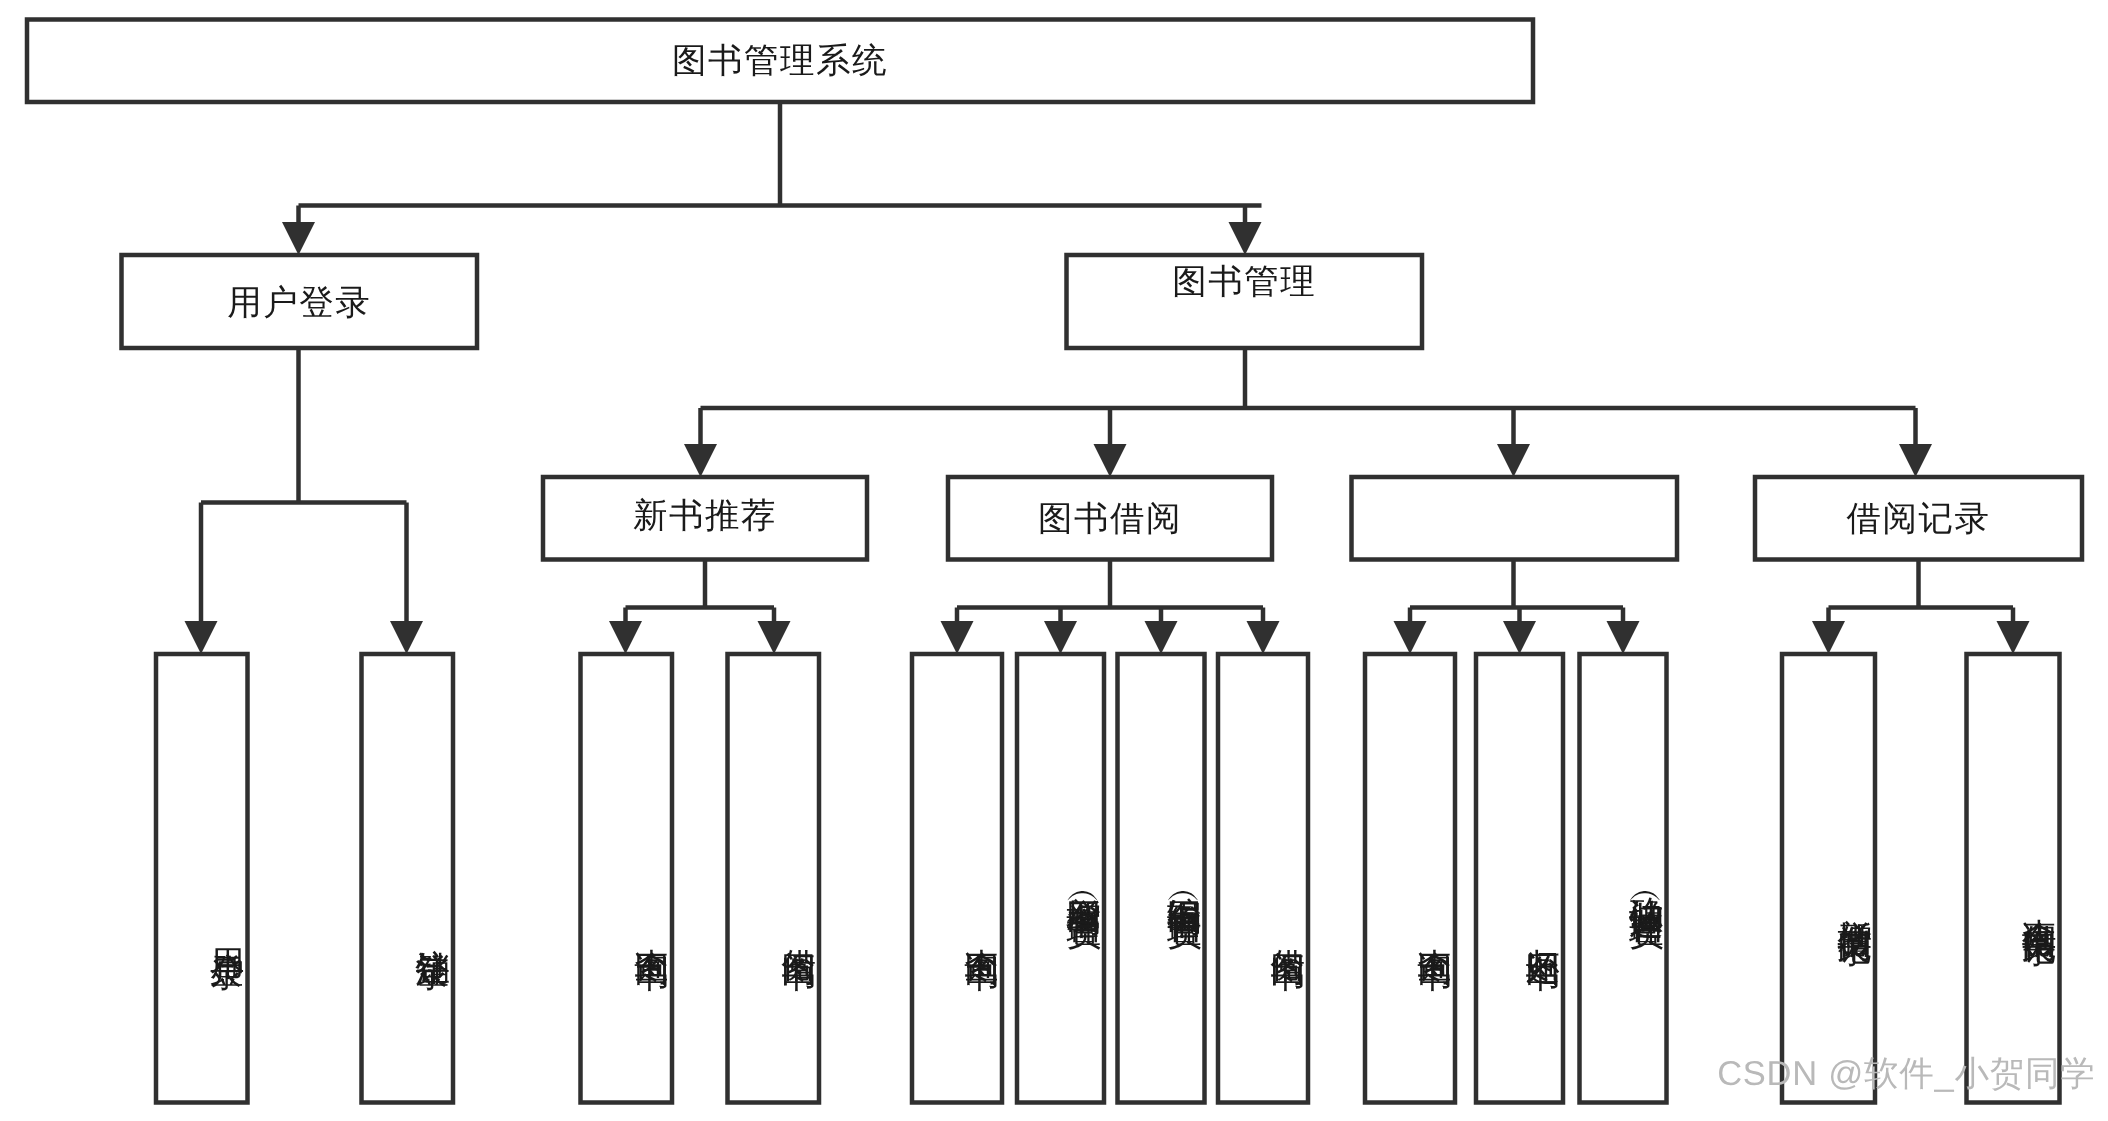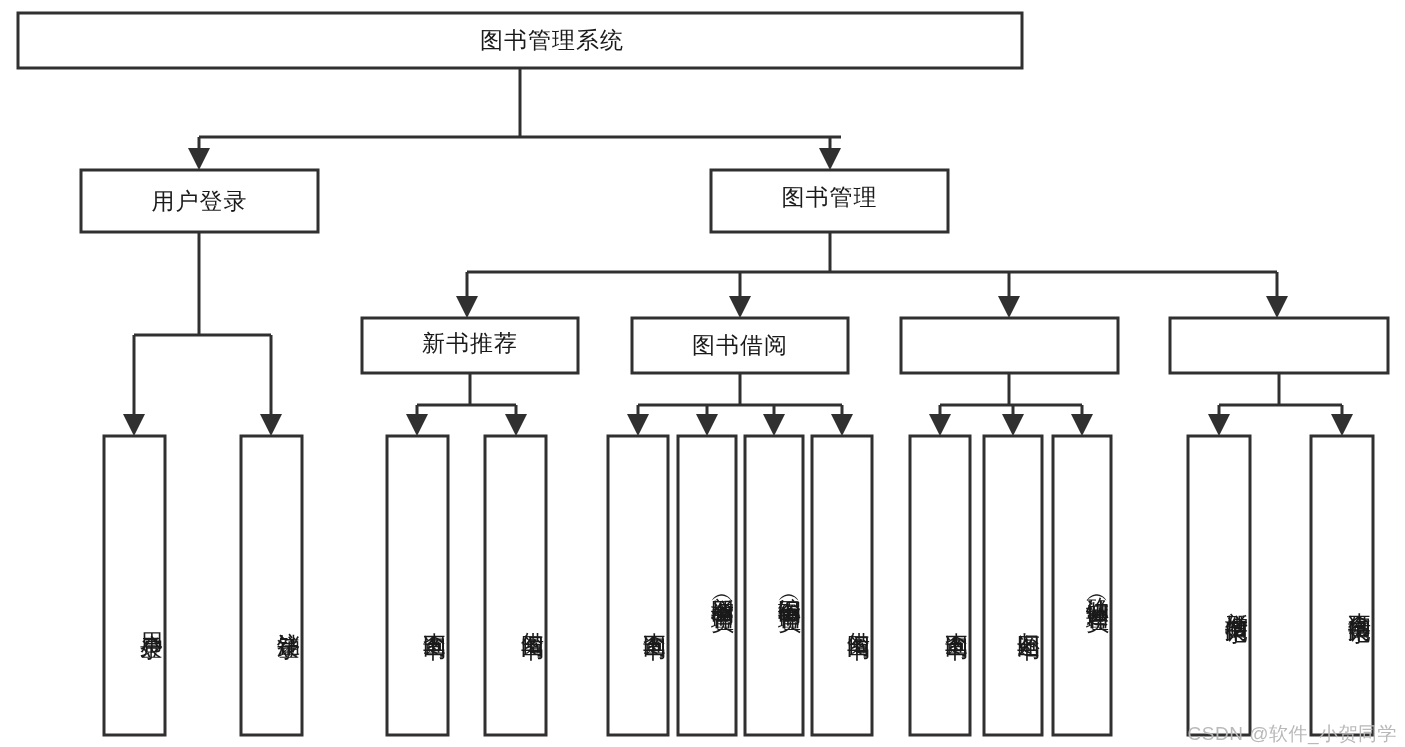--- a/index.html
+++ b/index.html
@@ -60,23 +60,23 @@
     line-height: 1.18;
     writing-mode: vertical-rl;
     text-orientation: upright;
     letter-spacing: 2px;
     pointer-events: none;
     overflow: visible;
   }
   .watermark {
     position: absolute;
     right: 8px;
-    bottom: 0;
+    bottom: 16px;
     color: #b9b9b9;
-    font-size: 19px;
+    font-size: 23px;
     letter-spacing: 0.5px;
     white-space: nowrap;
     pointer-events: none;
   }
 </style>
 </head>
 <body>
 
 <div id="canvas">
 
@@ -173,27 +173,28 @@
     <rect class="node-box" x="678" y="436" width="58" height="299"></rect>
     <rect class="node-box" x="745" y="436" width="58" height="299"></rect>
     <rect class="node-box" x="812" y="436" width="60" height="299"></rect>
     <rect class="node-box" x="910" y="436" width="60" height="299"></rect>
     <rect class="node-box" x="984" y="436" width="58" height="299"></rect>
     <rect class="node-box" x="1053" y="436" width="58" height="299"></rect>
     <rect class="node-box" x="1188" y="436" width="62" height="299"></rect>
     <rect class="node-box" x="1311" y="436" width="62" height="299"></rect>
   </svg>
 
-  <div class="node-label-h" style="left:18px; top:13px; width:1004px; height:55px;padding-left:32px;">图书管理系统</div>
+  <div class="node-label-h" style="left:18px; top:13px; width:1004px; height:55px;">图书管理系统</div>
 
   <div class="node-label-h" style="left:81px; top:170px; width:237px; height:62px;">用户登录</div>
-  <div class="node-label-h" style="left:711px; top:166px; width:237px; height:62px;">图书管理</div>
+  <div class="node-label-h" style="left:711px; top:156px; width:237px; height:62px;">图书管理</div>
 
   <div class="node-label-h" style="left:362px; top:318px; width:216px; height:51px;">新书推荐</div>
   <div class="node-label-h" style="left:632px; top:318px; width:216px; height:55px;text-align:right;">图书借阅</div>
+  <div class="node-label-h" style="left:1170px; top:318px; width:218px; height:55px;">借阅记录</div>
 
   <div class="node-label-v" style="left:104px; top:508px; width:61px; height:220px;">用户登录</div>
   <div class="node-label-v" style="left:241px; top:508px; width:61px; height:220px;">注销登录</div>
   <div class="node-label-v" style="left:387px; top:508px; width:61px; height:220px;">查询图书</div>
   <div class="node-label-v" style="left:485px; top:508px; width:61px; height:220px;">借阅图书</div>
   <div class="node-label-v" style="left:608px; top:508px; width:60px; height:220px;">查询图书</div>
   <div class="node-label-v" style="left:678px; top:443px; width:58px; height:290px;">新增图书（管理员）</div>
   <div class="node-label-v" style="left:745px; top:443px; width:58px; height:290px;">编辑图书（管理员）</div>
   <div class="node-label-v" style="left:812px; top:508px; width:60px; height:220px;">借阅图书</div>
   <div class="node-label-v" style="left:910px; top:508px; width:60px; height:220px;">查询图书</div>

